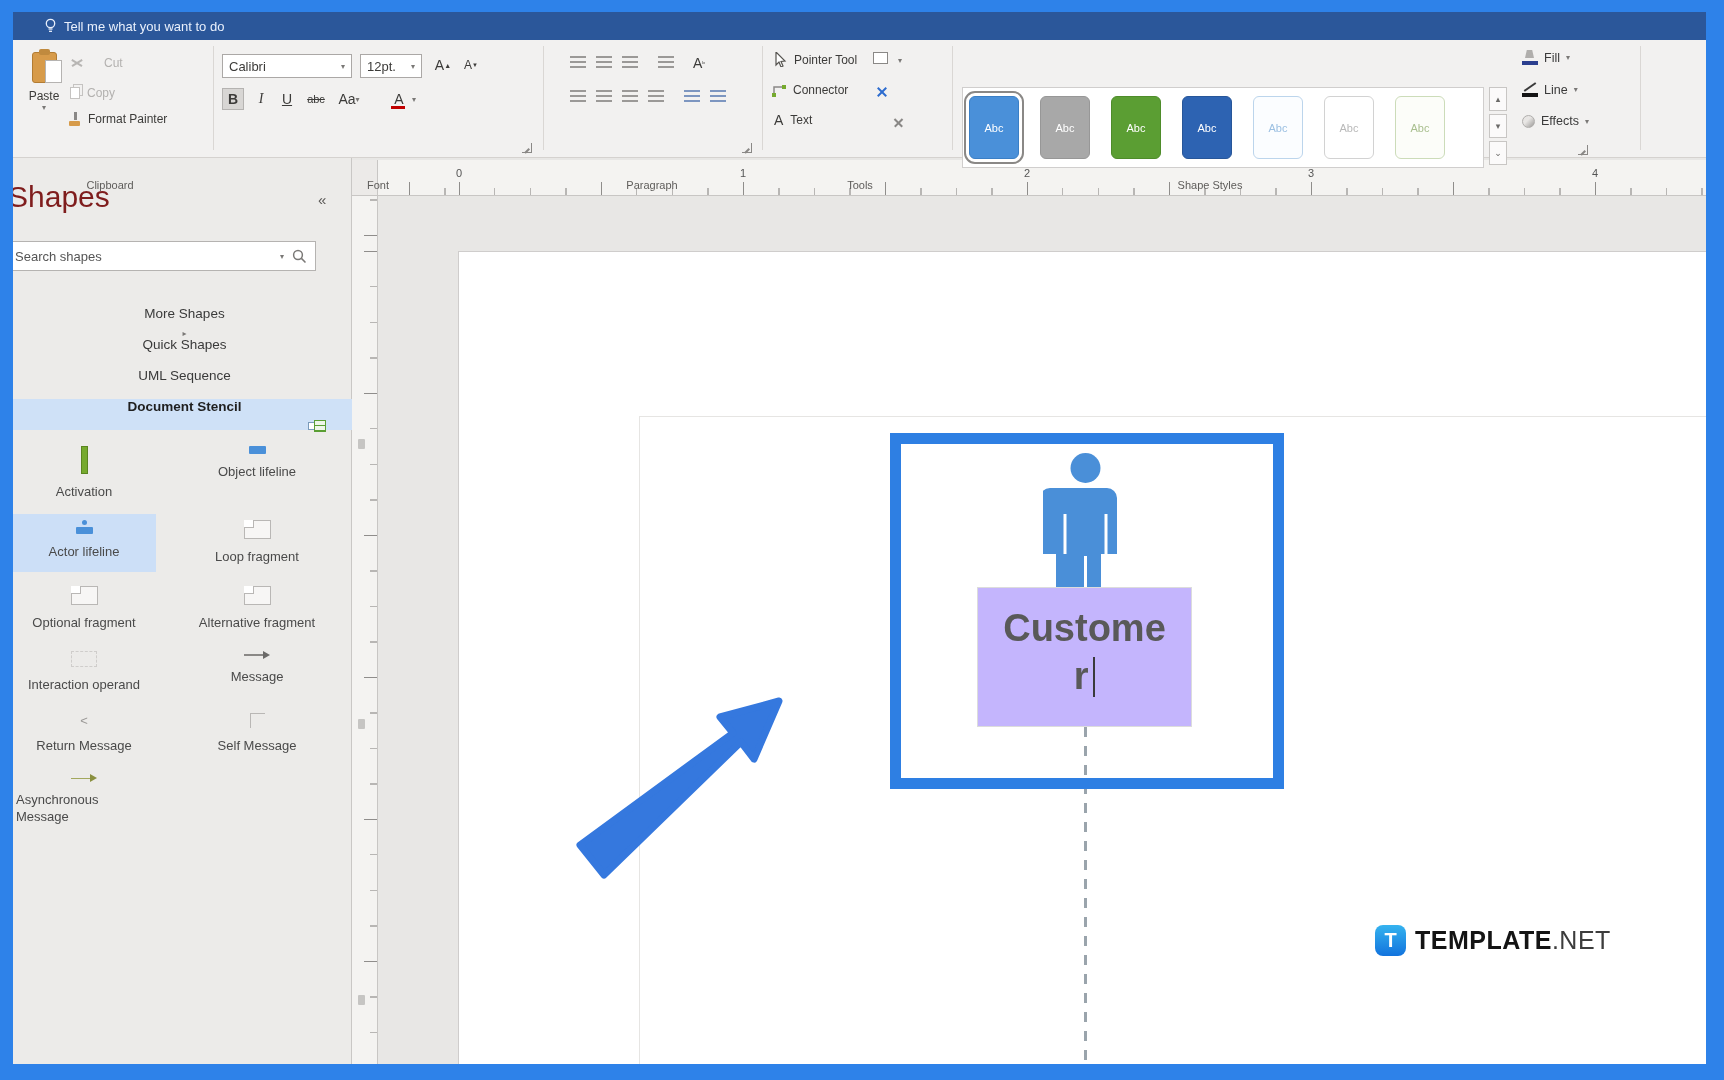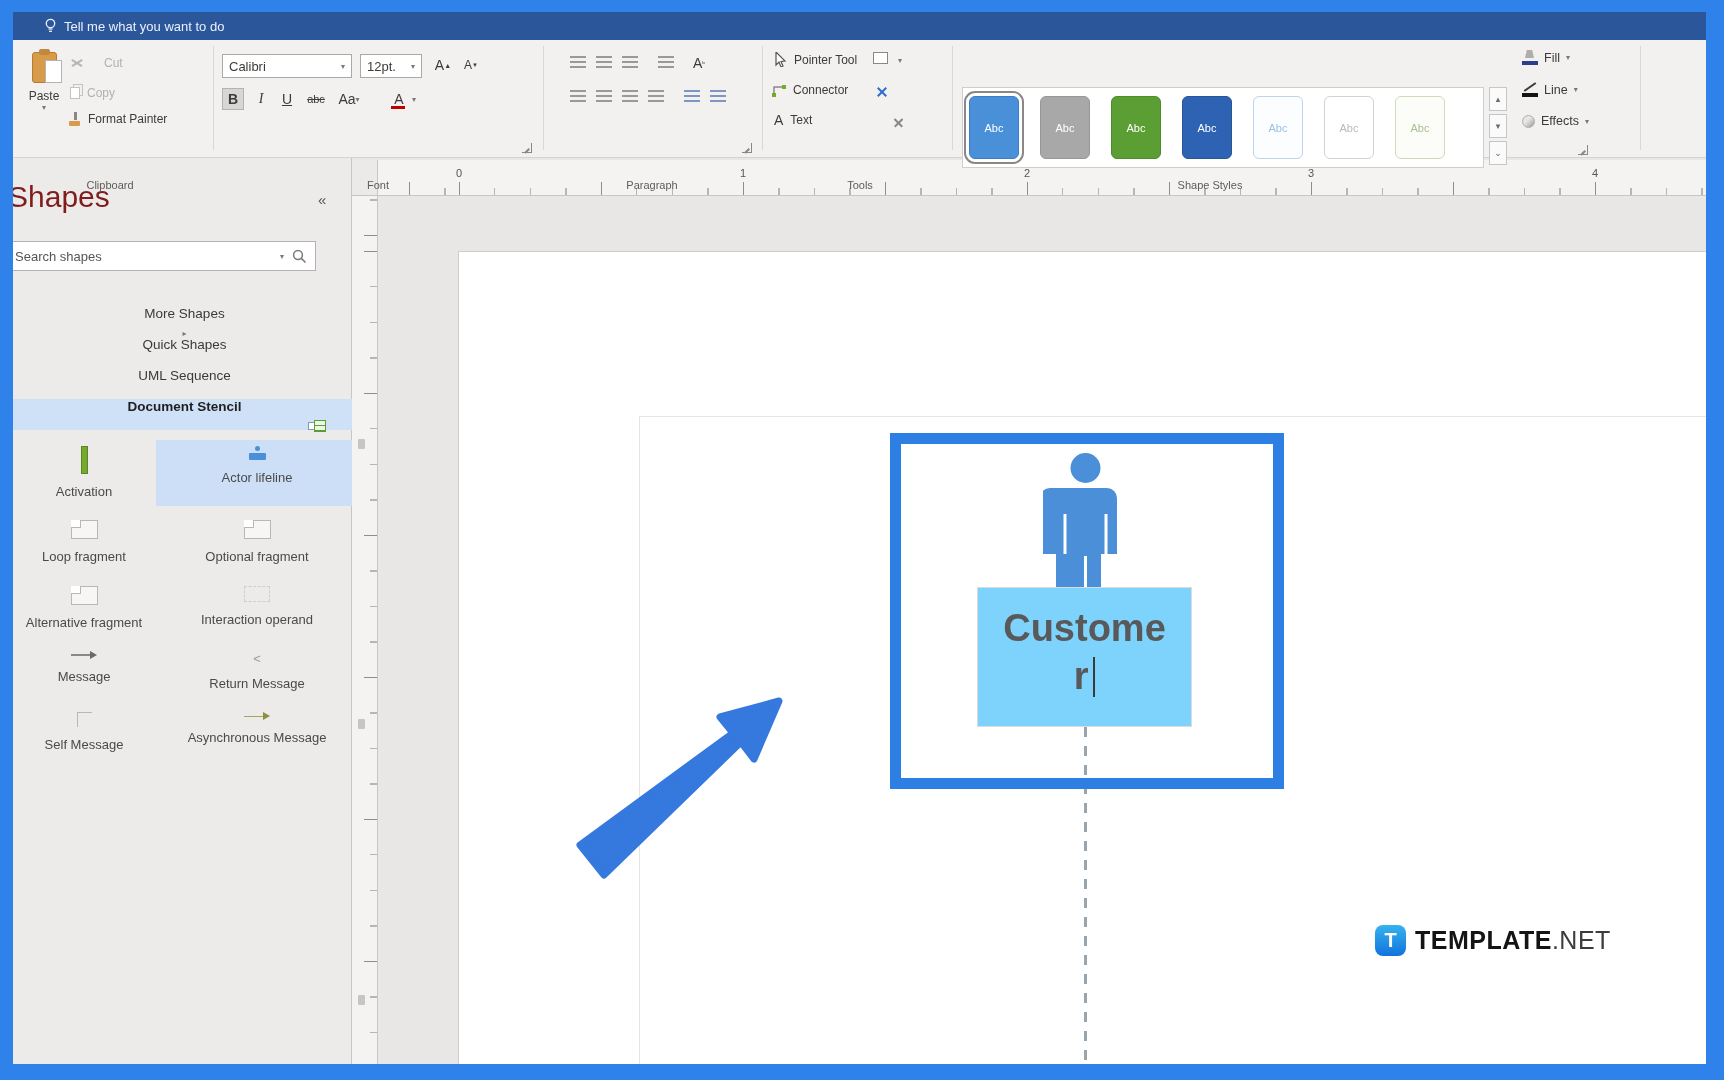--- a/index.html
+++ b/index.html
@@ -122,21 +122,21 @@
   .vmark{position:absolute;left:6px;width:7px;height:10px;background:#8f8d8b;opacity:.45;border-radius:1px;}
 
   #page{position:absolute;left:106px;top:93px;width:1248px;height:813px;background:#fff;border-left:1px solid #cfcdcc;border-top:1px solid #cfcdcc;}
   #page-inner-v{position:absolute;left:180px;top:164px;width:1px;height:649px;background:#e6e5e3;}
   #page-inner-h{position:absolute;left:180px;top:164px;width:1068px;height:1px;background:#e6e5e3;}
 
   
   #lifeline{position:absolute;left:625px;top:475px;width:3px;height:431px;background:repeating-linear-gradient(180deg,#9aa4ac 0 10px,transparent 10px 19px);}
   #highlight-rect{position:absolute;left:431px;top:181px;width:394px;height:356px;border:11px solid #2e7fe3;background:transparent;z-index:8;}
   #actor-svg{position:absolute;left:584px;top:200px;z-index:9;}
-  #name-box{position:absolute;left:518px;top:335px;width:215px;height:140px;background:#7dd3fc;border:1.5px solid #dcdcdc;text-align:center;z-index:9;
+  #name-box{position:absolute;left:518px;top:335px;width:215px;height:140px;background:#c4b5fd;border:1.5px solid #dcdcdc;text-align:center;z-index:9;
      font-size:38px;font-weight:600;color:#595959;line-height:48px;padding-top:16px;}
   .cursor-bar{display:inline-block;width:2.5px;height:40px;background:#3a3a3a;vertical-align:-8px;margin-left:4px;}
 
   
   #anno-arrow{position:absolute;left:0;top:0;z-index:30;}
   #watermark{position:absolute;left:1375px;top:925px;display:flex;align-items:center;gap:9px;z-index:40;}
   #wm-icon{width:31px;height:31px;border-radius:8px;background:linear-gradient(180deg,#35b3ef,#1273dd);color:#fff;font-weight:bold;font-size:20px;display:flex;align-items:center;justify-content:center;}
   #wm-text{font-size:25px;letter-spacing:.5px;color:#141414;}
   #wm-text .bold{font-weight:700;}
   #wm-text .light{font-weight:300;color:#3c3c3c;}
@@ -316,20 +316,26 @@
           <span class="doc-icn" style="margin-left: auto; margin-right: 30px;"></span>
         </div>
       </div>
     <div id="stencil-grid">
         <div class="st-item">
           <span class="st-ic">
             <span class="icn-activation"></span>
           </span>
           <span class="st-label">Activation</span>
         </div>
+        <div class="st-item">
+          <span class="st-ic">
+            <span class="icn-objlife"></span>
+          </span>
+          <span class="st-label">Object lifeline</span>
+        </div>
         <div class="st-item sel">
           <span class="st-ic">
             <span class="icn-actorlife"></span>
           </span>
           <span class="st-label">Actor lifeline</span>
         </div>
         <div class="st-item">
           <span class="st-ic">
             <span class="icn-frag"></span>
           </span>

